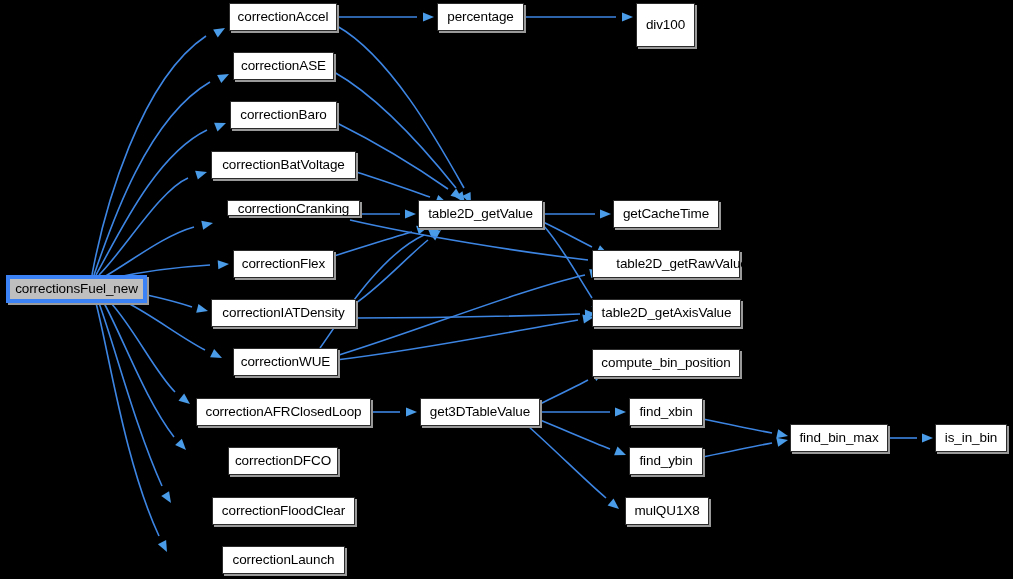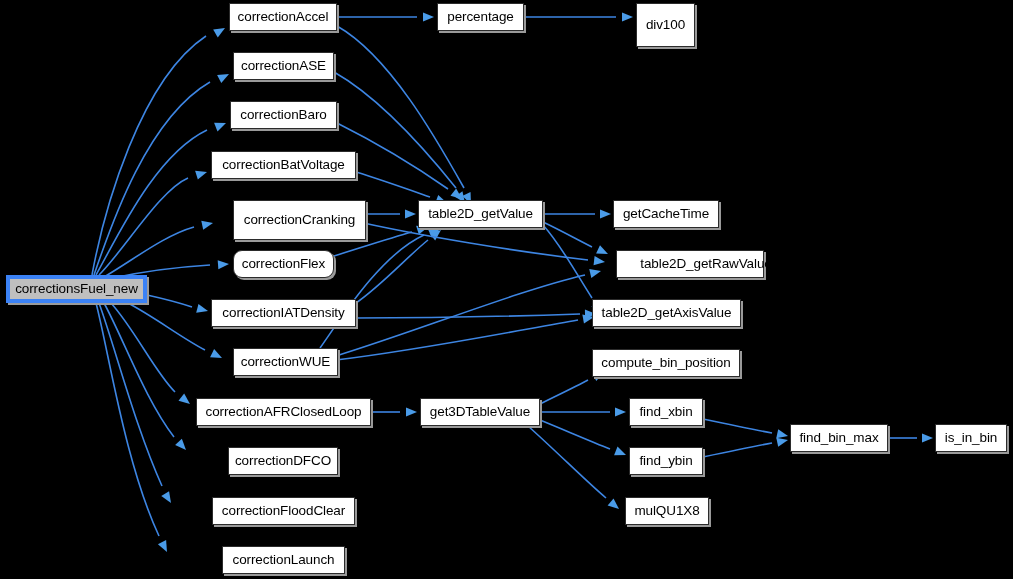--- a/index.html
+++ b/index.html
@@ -219,24 +219,24 @@
       </div>
       <div class="node-box" style="left: 233px; top: 52px; width: 101px; height: 28px;">
         <span class="node-label">correctionASE</span>
       </div>
       <div class="node-box" style="left: 230px; top: 101px; width: 107px; height: 28px;">
         <span class="node-label">correctionBaro</span>
       </div>
       <div class="node-box" style="left: 211px; top: 151px; width: 145px; height: 28px;">
         <span class="node-label">correctionBatVoltage</span>
       </div>
-      <div class="node-box" style="left: 233px; top: 200px; width: 133px; height: 40px;">
+      <div class="node-box" style="left: 227px; top: 200px; width: 133px; height: 16px; align-items: flex-end;">
         <span class="node-label">correctionCranking</span>
       </div>
-      <div class="node-box" style="left: 233px; top: 250px; width: 101px; height: 28px; border-radius: 9px;">
+      <div class="node-box" style="left: 233px; top: 250px; width: 101px; height: 28px;">
         <span class="node-label">correctionFlex</span>
       </div>
       <div class="node-box" style="left: 211px; top: 299px; width: 145px; height: 28px;">
         <span class="node-label">correctionIATDensity</span>
       </div>
       <div class="node-box" style="left: 233px; top: 348px; width: 105px; height: 28px;">
         <span class="node-label">correctionWUE</span>
       </div>
       <div class="node-box" style="left: 196px; top: 398px; width: 175px; height: 28px;">
         <span class="node-label">correctionAFRClosedLoop</span>
@@ -255,21 +255,21 @@
       </div>
       <div class="node-box" style="left: 636px; top: 3px; width: 59px; height: 44px;">
         <span class="node-label">div100</span>
       </div>
       <div class="node-box" style="left: 418px; top: 200px; width: 125px; height: 28px;">
         <span class="node-label">table2D_getValue</span>
       </div>
       <div class="node-box" style="left: 613px; top: 200px; width: 106px; height: 28px;">
         <span class="node-label">getCacheTime</span>
       </div>
-      <div class="node-box" style="left: 616px; top: 250px; width: 148px; height: 28px; padding-left: 32px;">
+      <div class="node-box" style="left: 592px; top: 250px; width: 148px; height: 28px; padding-left: 32px;">
         <span class="node-label">table2D_getRawValue</span>
       </div>
       <div class="node-box" style="left: 592px; top: 299px; width: 149px; height: 28px;">
         <span class="node-label">table2D_getAxisValue</span>
       </div>
       <div class="node-box" style="left: 592px; top: 349px; width: 148px; height: 28px;">
         <span class="node-label">compute_bin_position</span>
       </div>
       <div class="node-box" style="left: 420px; top: 398px; width: 120px; height: 28px;">
         <span class="node-label">get3DTableValue</span>

